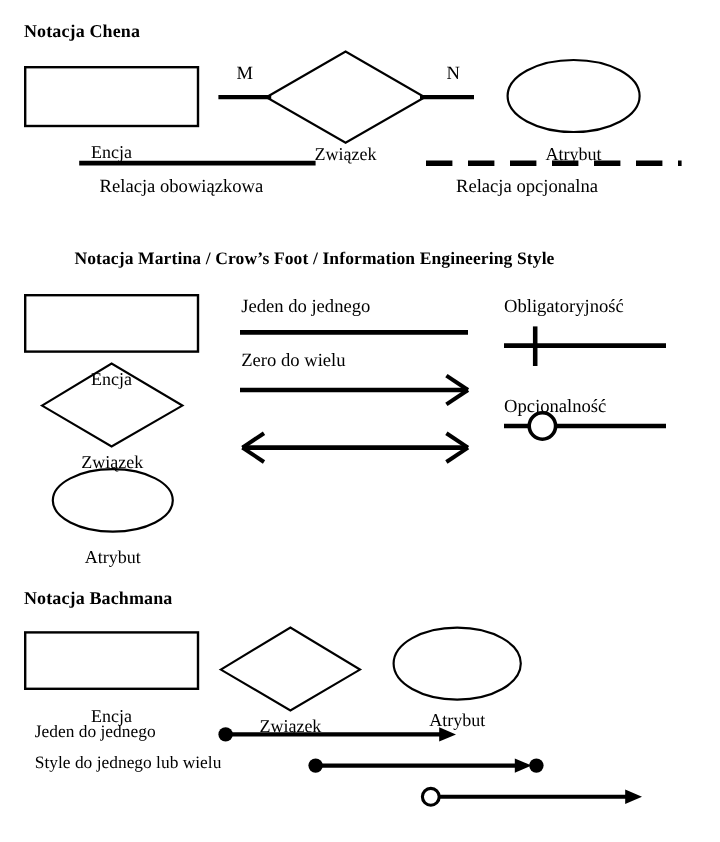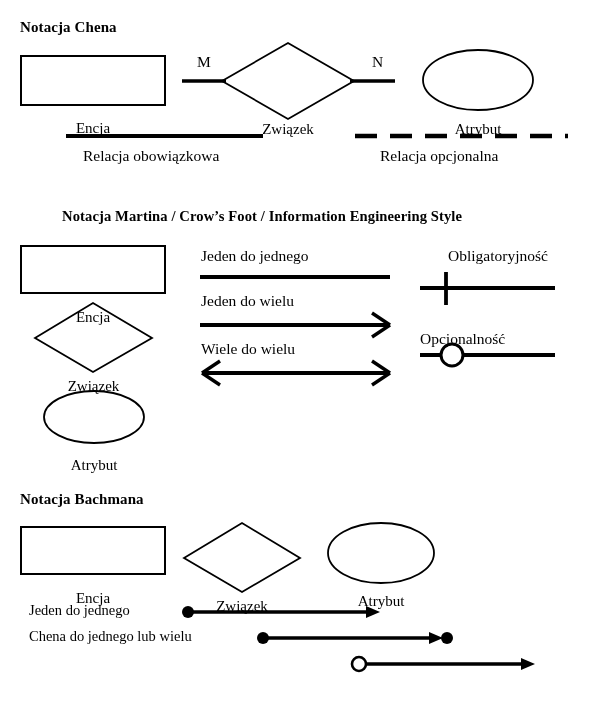--- a/index.html
+++ b/index.html
@@ -51,22 +51,21 @@
   <div class="shape-text" style="left:20px;top:245px;width:146px;height:49px;">Encja</div>
 
   <svg style="left:0;top:0;width:600px;height:702px;">
     <polygon class="ln" points="35,338 93,303 152,338 93,372" stroke-width="1.8"></polygon>
     <ellipse class="ln" cx="94" cy="417" rx="50" ry="26" stroke-width="1.8"></ellipse>
   </svg>
   <div class="shape-text" style="left:35px;top:319px;width:117px;height:38px;">Związek</div>
   <div class="shape-text" style="left:44px;top:398px;width:100px;height:38px;">Atrybut</div>
 
   <div class="lbl" style="left:201px;top:247px;">Jeden do jednego</div>
-  <div class="lbl" style="left:201px;top:292px;">Jeden do wielu</div>
-  <div class="lbl" style="left:201px;top:340px;">Wiele do wielu</div>
+  <div class="lbl" style="left:201px;top:292px;">Zero do wielu</div>
 
   <svg style="left:0;top:0;width:600px;height:702px;">
 
     <line class="ln" x1="200" y1="277" x2="390" y2="277" stroke-width="3.8"></line>
 
     <line class="ln" x1="200" y1="325" x2="390" y2="325" stroke-width="3.8"></line>
     <g>
       <line class="ln" x1="390" y1="325" x2="372" y2="313" stroke-width="3.4"></line>
       <line class="ln" x1="390" y1="325" x2="372" y2="337" stroke-width="3.4"></line>
     </g>
@@ -81,37 +80,37 @@
       <line class="ln" x1="390" y1="373" x2="372" y2="385" stroke-width="3.4"></line>
     </g>
 
     <line class="ln" x1="420" y1="288" x2="555" y2="288" stroke-width="3.8"></line>
     <line class="ln" x1="446" y1="272" x2="446" y2="305" stroke-width="3.8"></line>
 
     <line class="ln" x1="420" y1="355" x2="555" y2="355" stroke-width="3.8"></line>
     <circle cx="452" cy="355" r="11" fill="#fff" stroke="#000" stroke-width="3"></circle>
   </svg>
 
-  <div class="lbl" style="left:420px;top:247px;margin-left:28px;">Obligatoryjność</div>
+  <div class="lbl" style="left:420px;top:247px;">Obligatoryjność</div>
   <div class="lbl" style="left:420px;top:330px;">Opcjonalność</div>
 
   <div class="sec-title" style="left:20px;top:491px;">Notacja Bachmana</div>
 
   <div class="box" style="left:20px;top:526px;width:146px;height:49px;"></div>
   <div class="shape-text" style="left:20px;top:526px;width:146px;height:49px;">Encja</div>
 
   <svg style="left:0;top:0;width:600px;height:702px;">
     <polygon class="ln" points="184,558 242,523 300,558 242,592" stroke-width="1.8"></polygon>
     <ellipse class="ln" cx="381" cy="553" rx="53" ry="30" stroke-width="1.8"></ellipse>
   </svg>
   <div class="shape-text" style="left:184px;top:539px;width:116px;height:38px;">Związek</div>
   <div class="shape-text" style="left:328px;top:534px;width:106px;height:38px;">Atrybut</div>
 
   <div class="lbl sm" style="left:29px;top:602px;">Jeden do jednego</div>
-  <div class="lbl sm" style="left:29px;top:628px;">Chena do jednego lub wielu</div>
+  <div class="lbl sm" style="left:29px;top:628px;">Style do jednego lub wielu</div>
 
   <svg style="left:0;top:0;width:600px;height:702px;">
 
     <circle cx="188" cy="612" r="6" fill="#000"></circle>
     <line class="ln" x1="191" y1="612" x2="370" y2="612" stroke-width="3.4"></line>
     <polygon points="380,612 366,606 366,618" fill="#000"></polygon>
 
     <circle cx="263" cy="638" r="6" fill="#000"></circle>
     <line class="ln" x1="266" y1="638" x2="432" y2="638" stroke-width="3.4"></line>
     <polygon points="443,638 429,632 429,644" fill="#000"></polygon>

